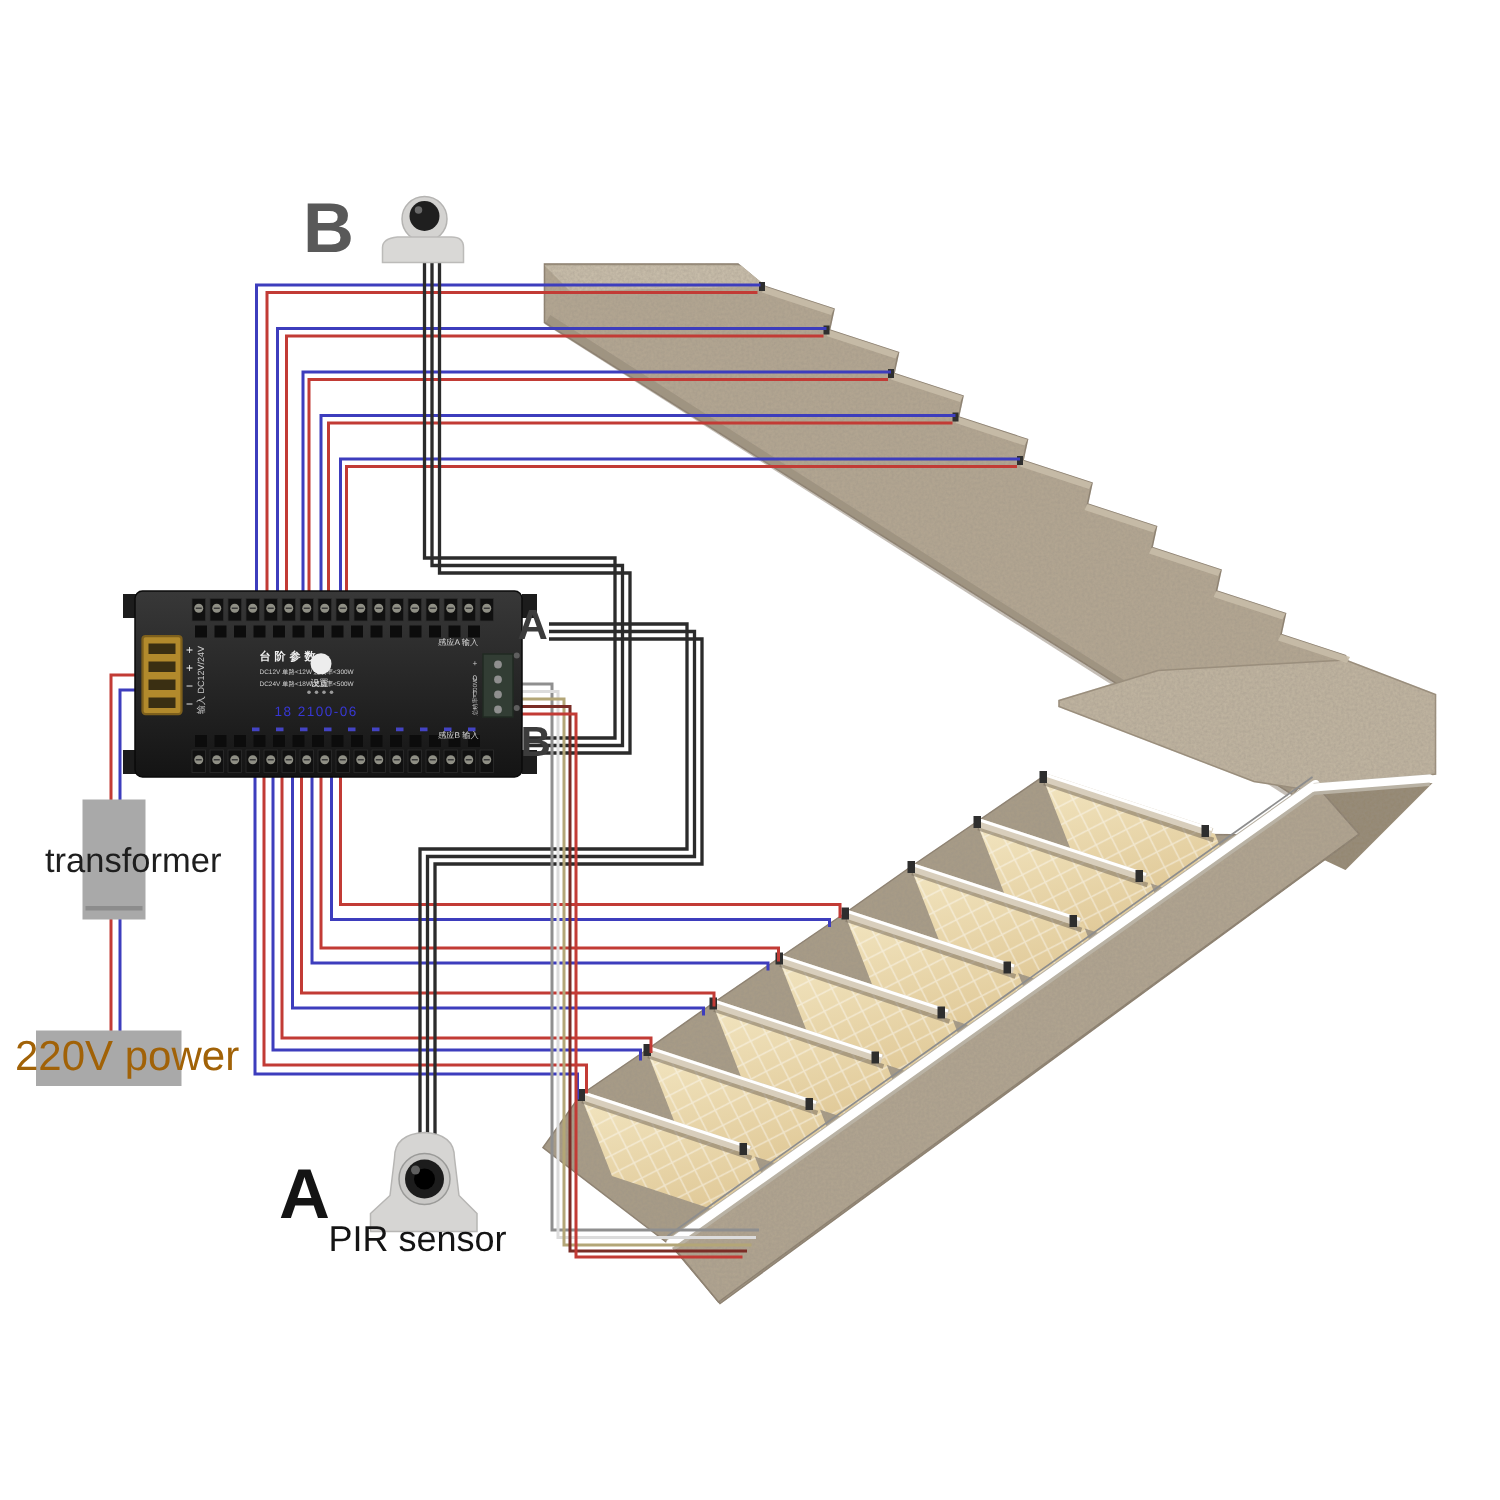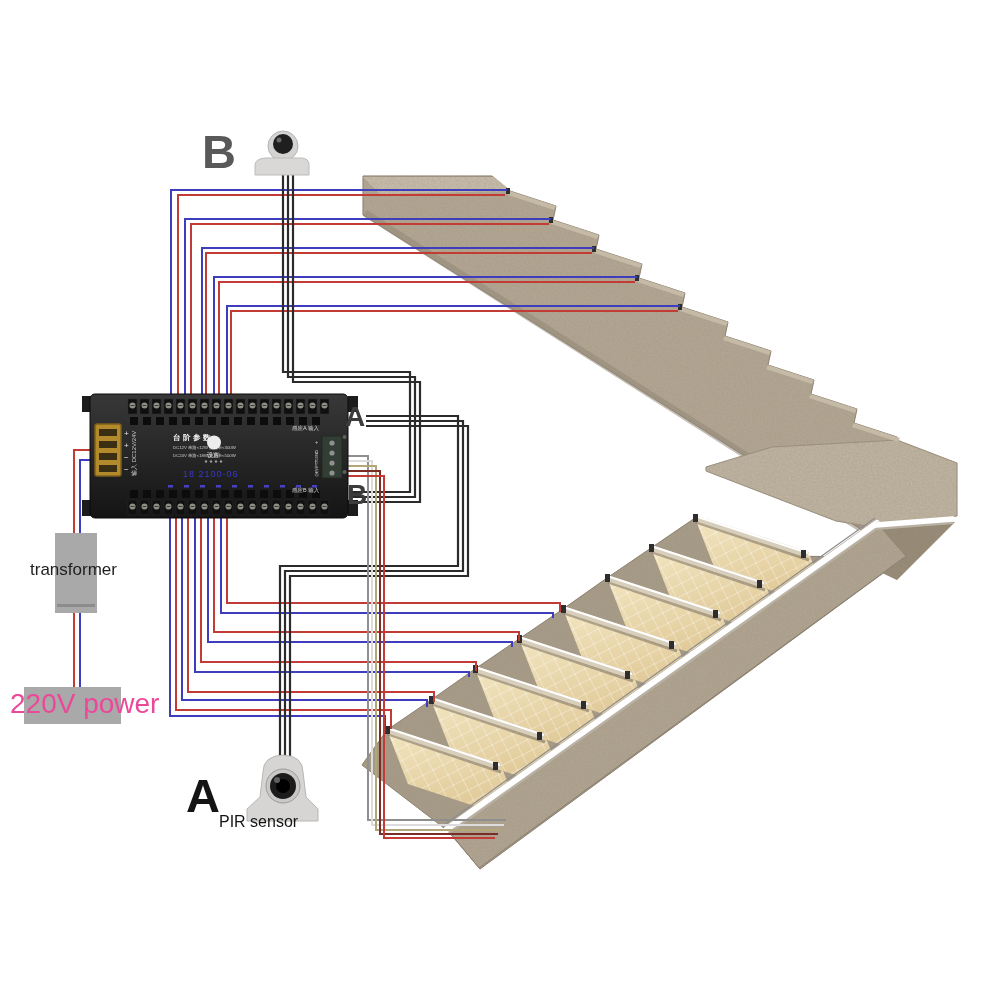--- a/index.html
+++ b/index.html
@@ -2,23 +2,23 @@
 <html><head>
 <meta charset="utf-8">
 <style>
   html,body{margin:0;padding:0;background:#fff;}
   #stage{position:relative;width:1000px;height:1000px;background:#ffffff;overflow:hidden;
          font-family:"Liberation Sans",sans-serif;}
   #scene{position:absolute;left:0;top:0;}
   .lbl{position:absolute;color:#111;white-space:nowrap;}
   .lbl-sensor-b{left:202px;top:124px;font-size:47px;font-weight:bold;color:#595959;}
   .lbl-sensor-a{left:186px;top:768px;font-size:47px;font-weight:bold;color:#141414;}
-  .lbl-pir{left:219px;top:813px;font-size:16px;color:#141414;}
-  .lbl-transformer{left:30px;top:560px;font-size:17px;color:#1e1e1e;}
-  .lbl-power{left:10px;top:688px;font-size:28px;color:#ec4899;}
+  .lbl-pir{left:219px;top:813px;font-size:24px;color:#141414;}
+  .lbl-transformer{left:30px;top:560px;font-size:23px;color:#1e1e1e;}
+  .lbl-power{left:10px;top:688px;font-size:28px;color:#a16207;}
   .lbl-pixel{left:784px;top:604px;font-size:37px;font-weight:bold;color:#151515;}
   .lbl-port-a{left:345px;top:401px;font-size:28px;font-weight:bold;color:#3c3c3c;}
   .lbl-port-b{left:347px;top:479px;font-size:28px;font-weight:bold;color:#3c3c3c;}
   .wire{fill:none;stroke-width:2;stroke-linejoin:miter;}
   .wr{stroke:#c23b35;}
   .wb{stroke:#3d3dbd;}
   .wk{stroke:#2b2b2b;stroke-width:2.2;}
   .wg{stroke:#8f8f8f;}
   .ww{stroke:#dcdcdc;}
   .wy{stroke:#b3a677;}

